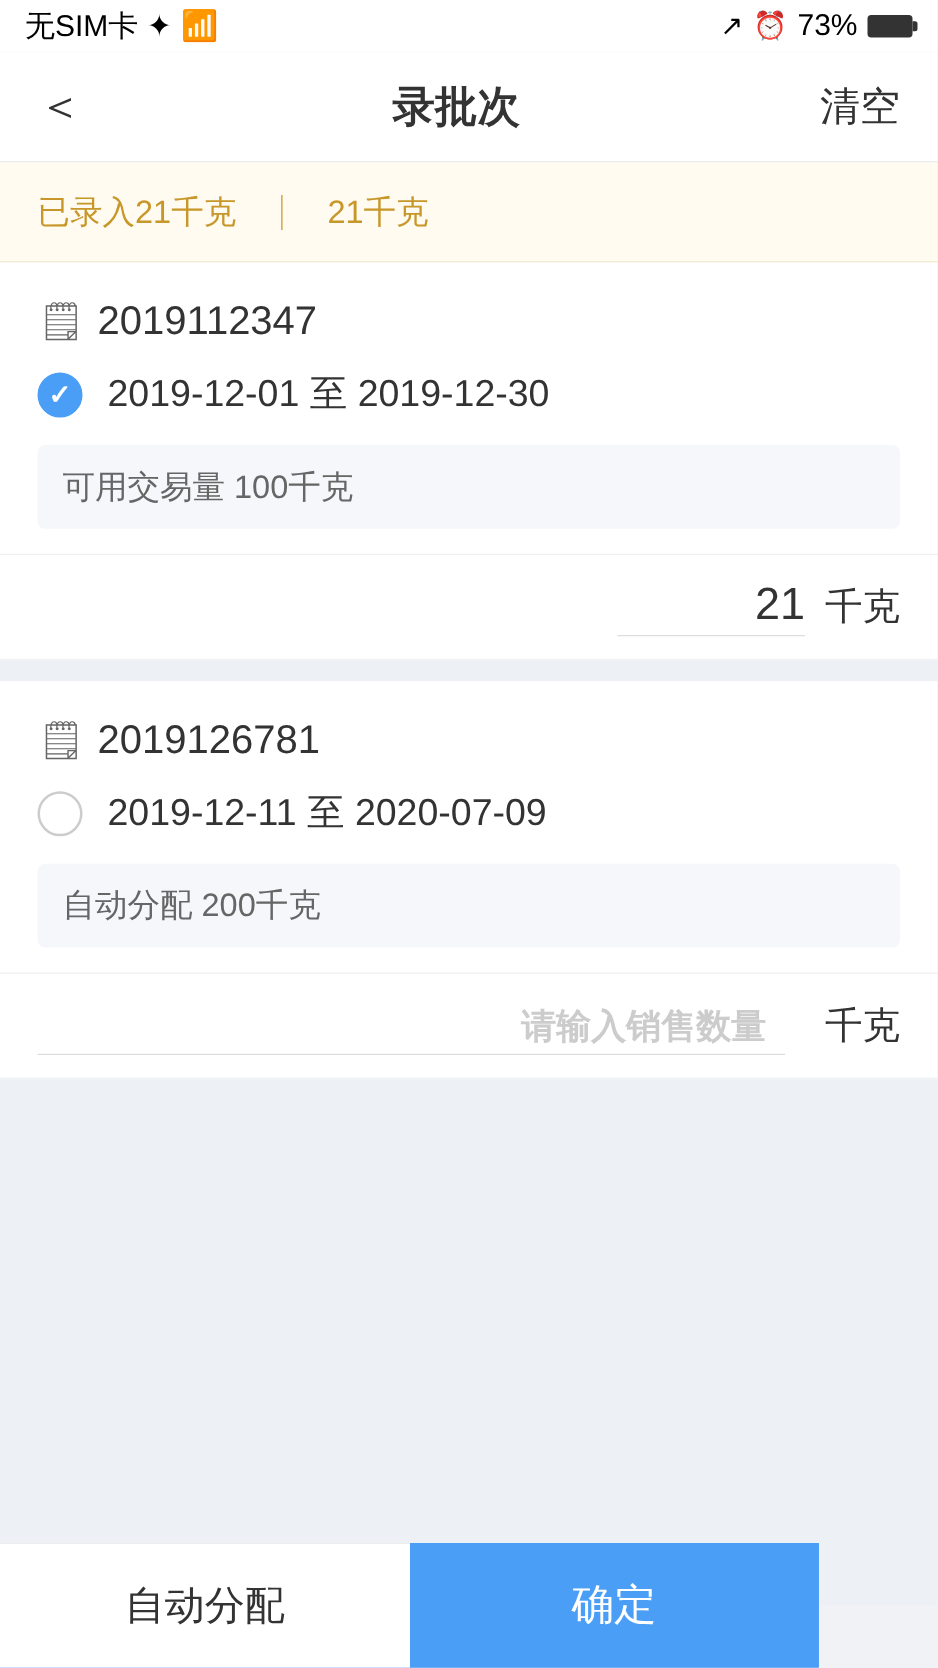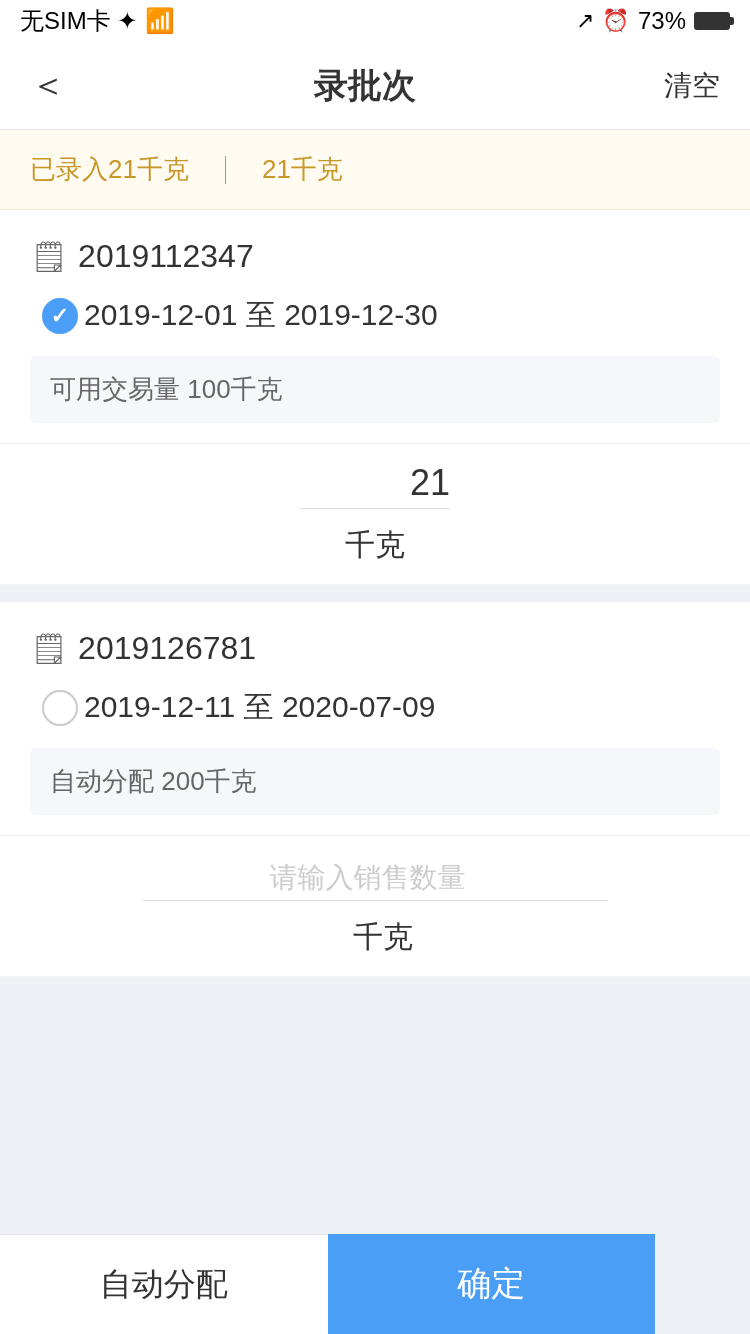--- a/index.html
+++ b/index.html
@@ -77,21 +77,21 @@
       color: #333;
       cursor: pointer;
       width: 60px;
     }
     .nav-title {
       font-size: 34px;
       font-weight: 600;
       color: #333;
     }
     .nav-action {
-      font-size: 28px;
+      font-size: 32px;
       color: #333;
       cursor: pointer;
       width: 80px;
       text-align: right;
     }
 
     
     .info-banner {
       background: #fffbf0;
       padding: 22px 30px;
@@ -128,24 +128,24 @@
     .doc-icon {
       font-size: 30px;
       color: #666;
     }
     .batch-number {
       font-size: 32px;
       color: #333;
       font-weight: 500;
     }
     .card-date-row {
-      padding: 10px 42px 14px;
-      display: flex;
-      align-items: center;
-      gap: 6px;
+      padding: 10px 30px 14px;
+      display: flex;
+      align-items: center;
+      gap: 20px;
     }
     .radio-circle {
       width: 36px;
       height: 36px;
       border-radius: 50%;
       border: 2px solid #ccc;
       background: #fff;
       flex-shrink: 0;
       display: flex;
       align-items: center;
@@ -175,21 +175,20 @@
     }
 
     
     .qty-row {
       padding: 18px 30px 18px;
       display: flex;
       align-items: center;
       justify-content: flex-end;
       gap: 16px;
       border-top: 1px solid #f0f0f0;
-      flex-direction: column;
     }
     .qty-input {
       border: none;
       outline: none;
       font-size: 36px;
       color: #333;
       text-align: right;
       width: 120px;
       background: transparent;
     }
@@ -326,21 +325,21 @@
       <span class="doc-icon">🗒</span>
       <span class="batch-number">2019126781</span>
     </div>
     <div class="card-date-row">
       <div class="radio-circle"></div>
       <span class="date-text">2019-12-11 至 2020-07-09</span>
     </div>
     <div class="avail-row">自动分配 200千克</div>
     <div class="qty-row" style="justify-content: flex-end;">
       <div class="qty-wrapper" style="flex:1; align-items:flex-end;">
-        <input class="qty-input" type="number" style="width: 100%; text-align: center;" placeholder="请输入销售数量">
+        <input class="qty-input" type="number" style="width: 100%; text-align: right; font-weight: bold;" placeholder="请输入销售数量">
         <div class="qty-line" style="width:100%;"></div>
       </div>
       <span class="qty-unit" style="margin-left:16px;">千克</span>
     </div>
   </div>
 
   <div class="empty-area"></div>
 
 </div>
 

